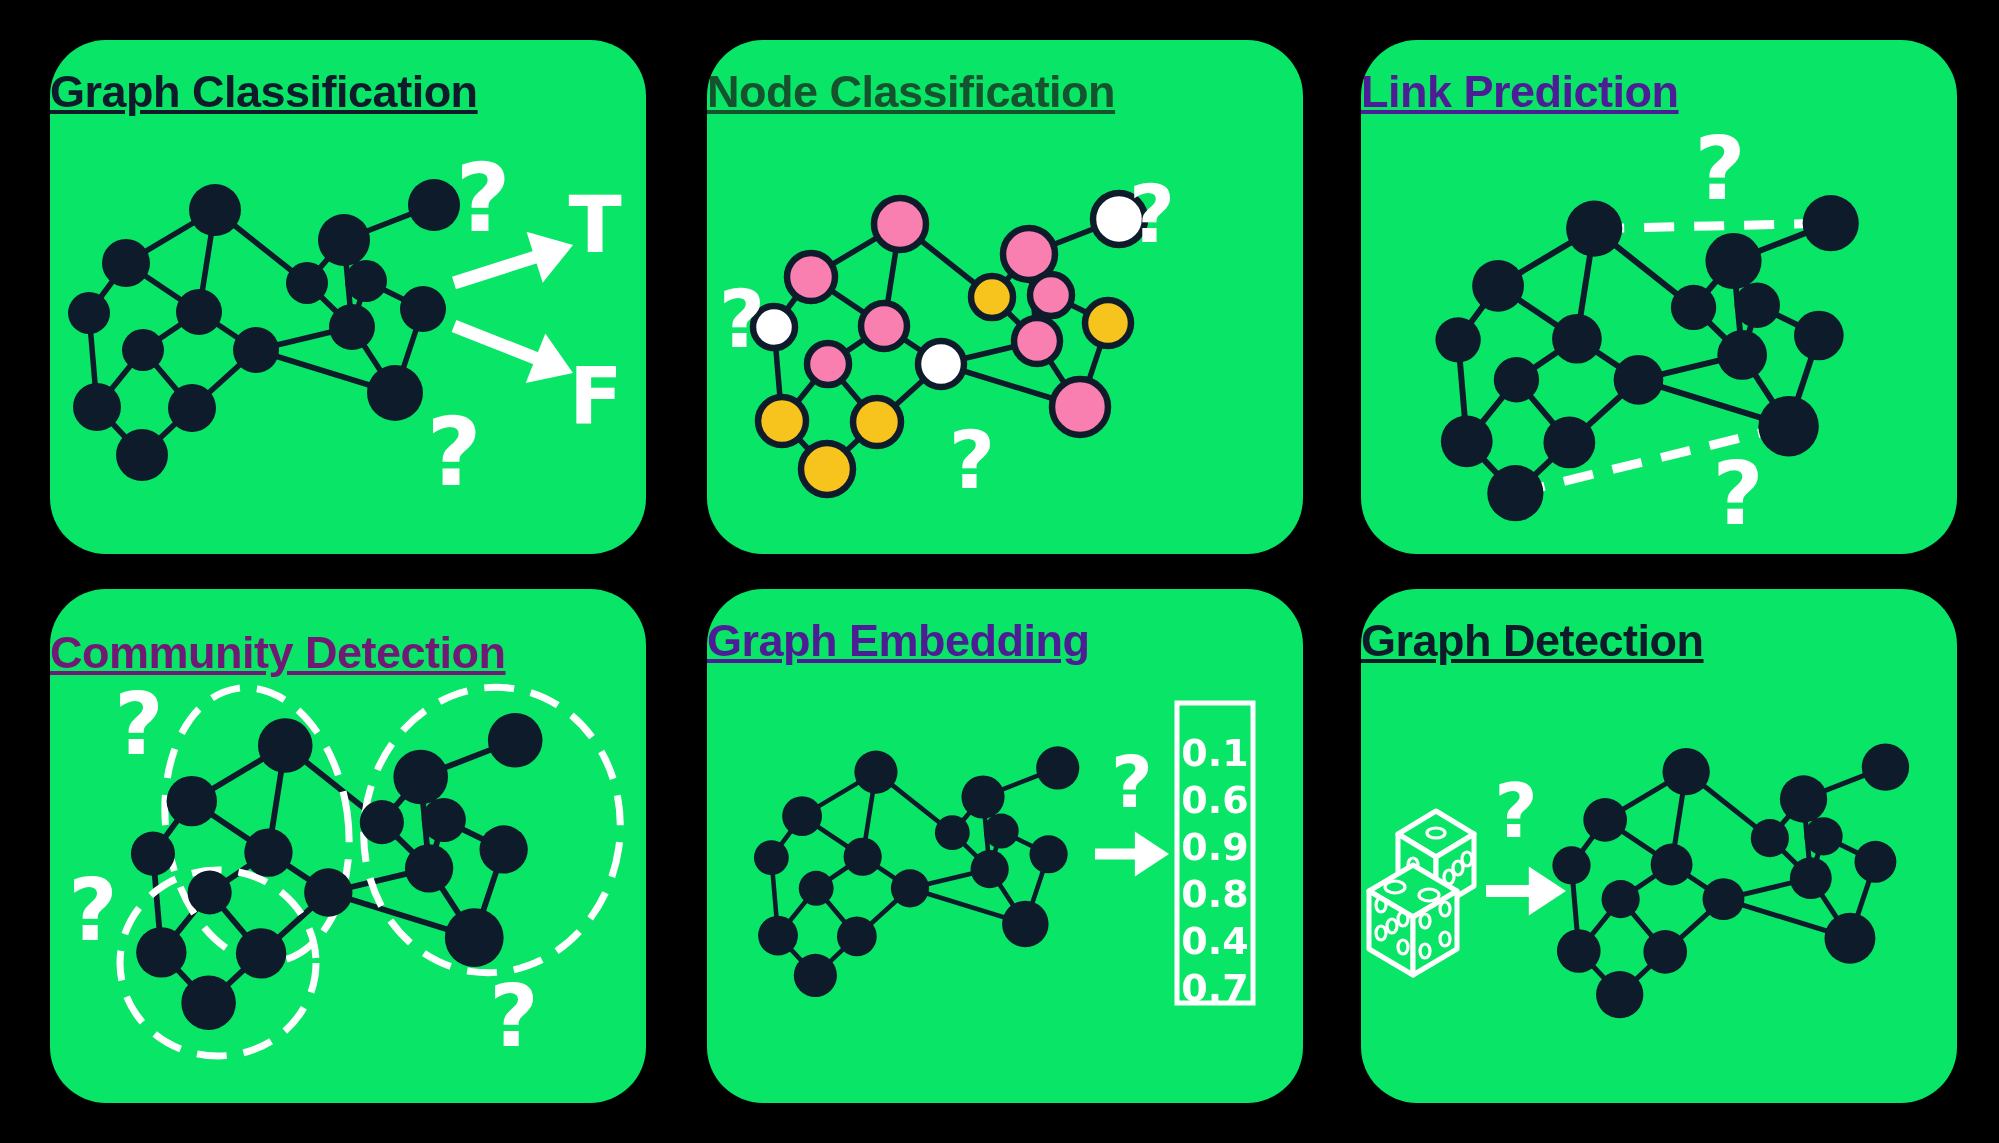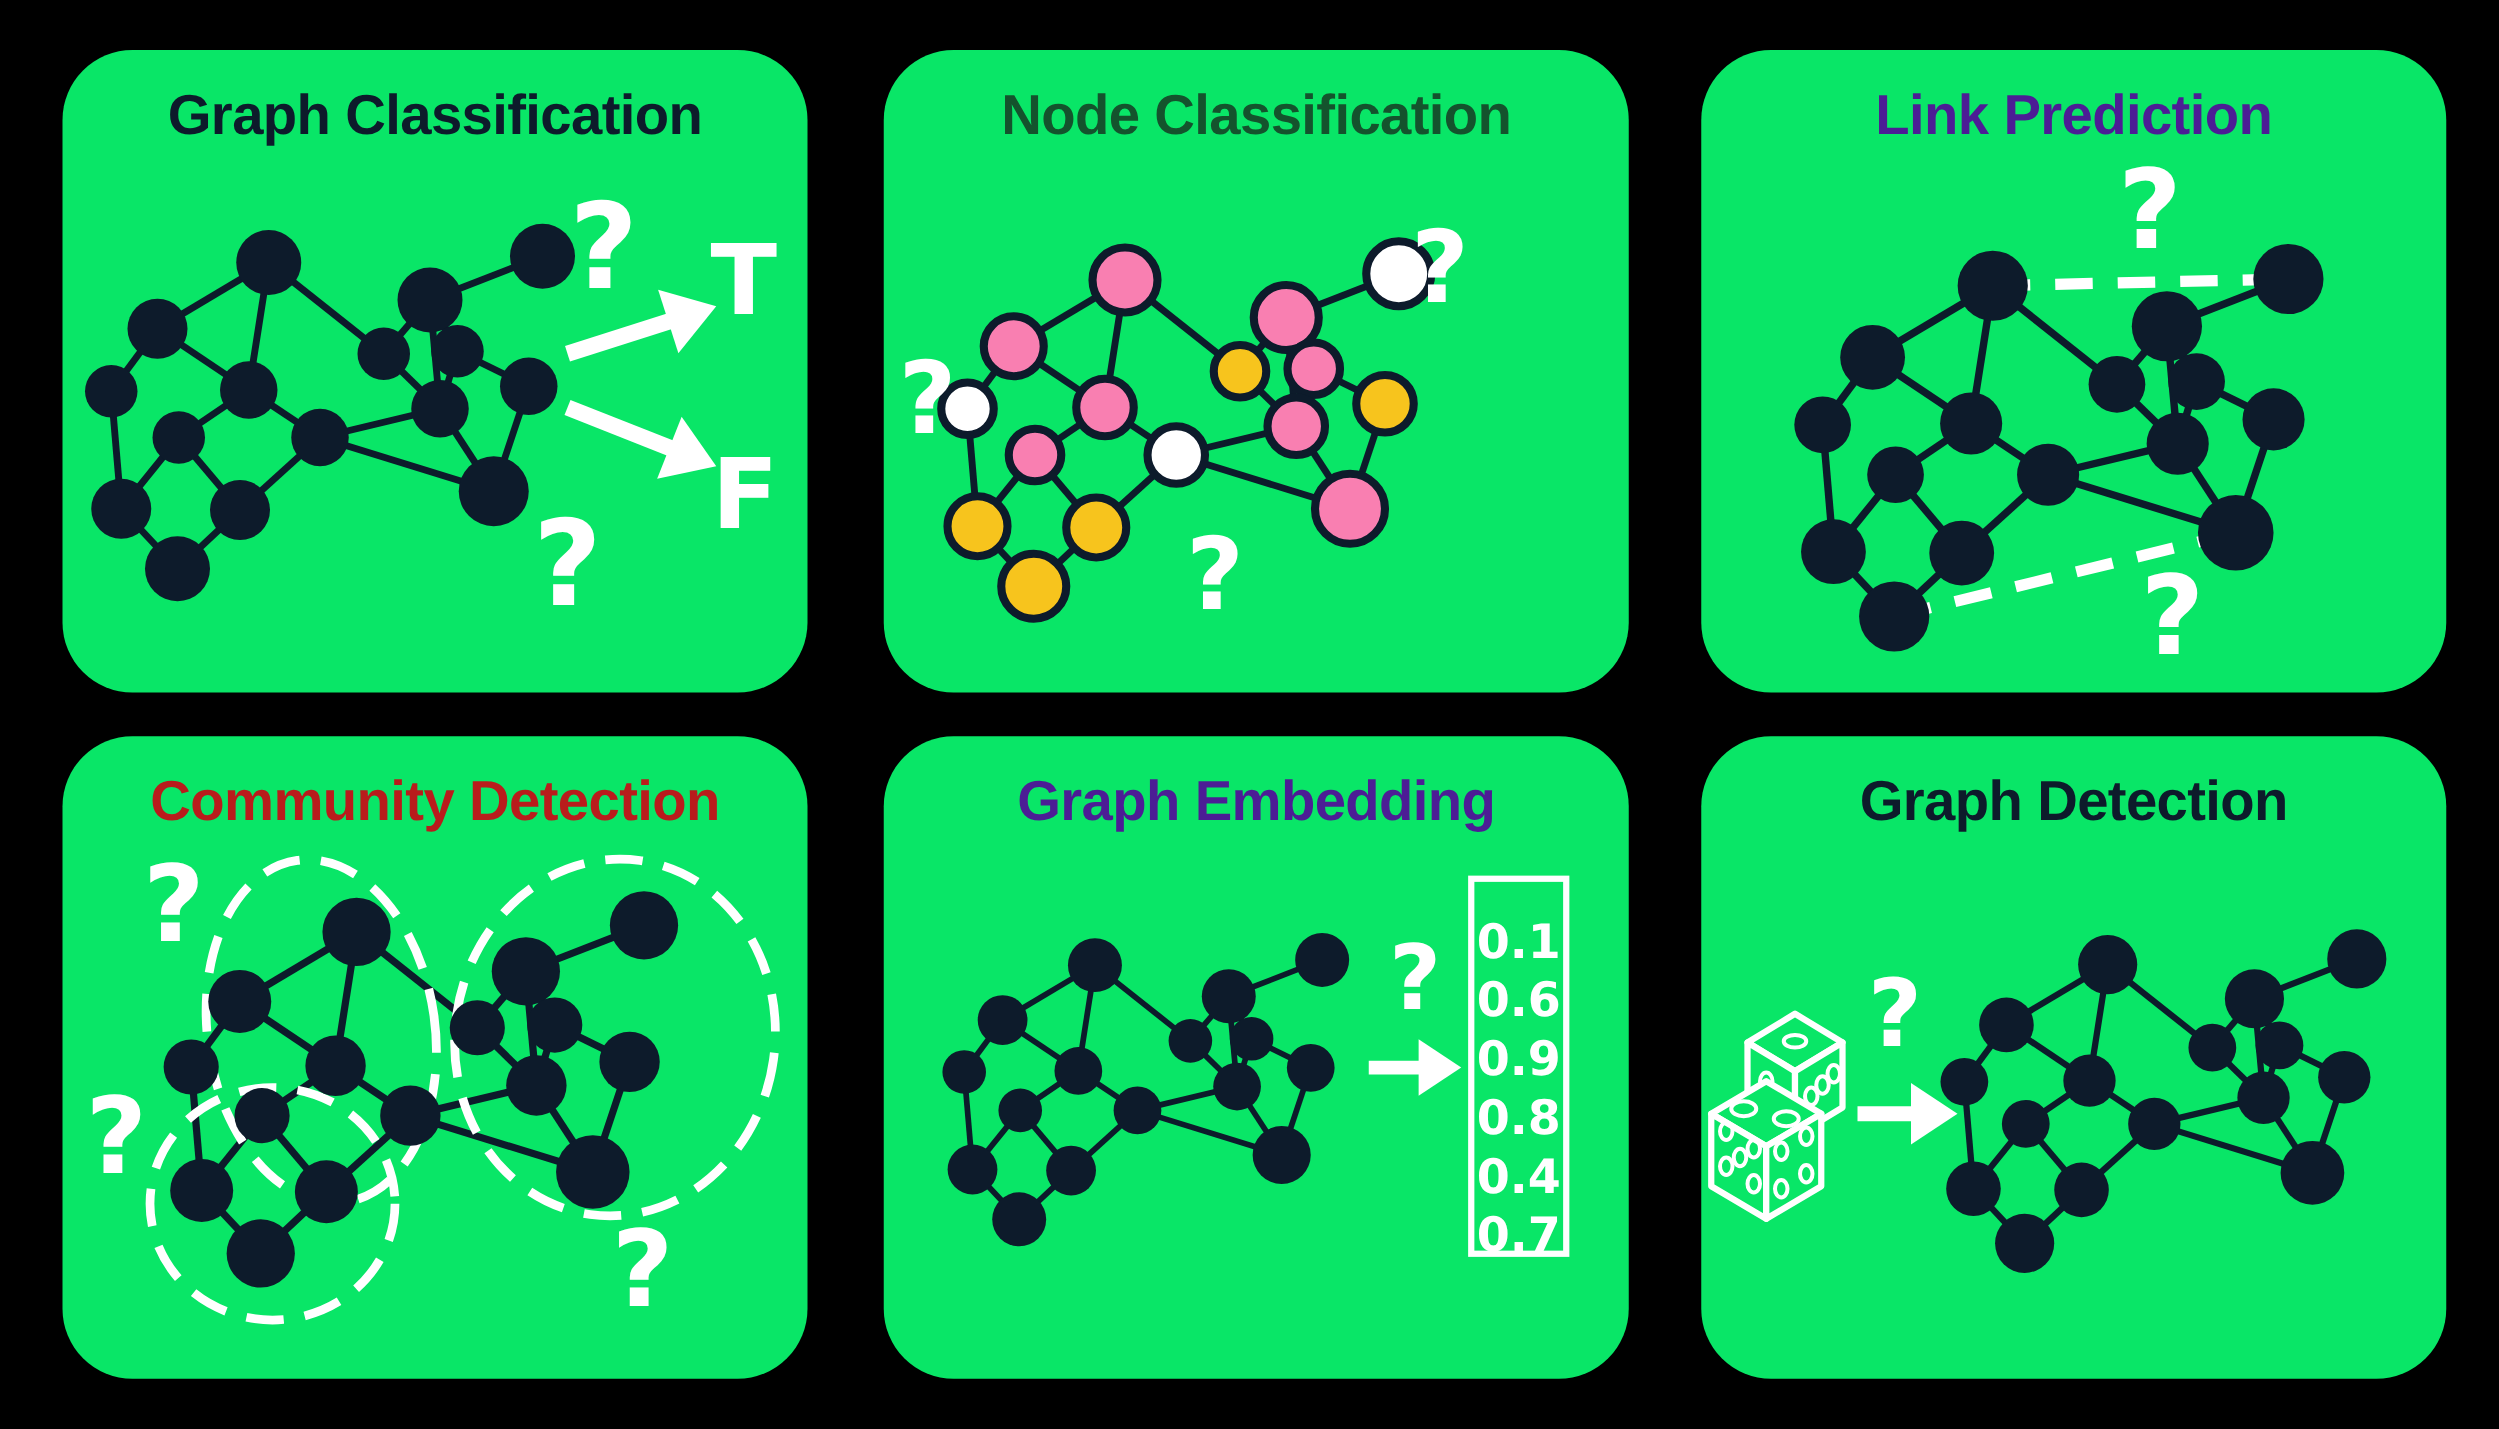--- a/index.html
+++ b/index.html
@@ -1,20 +1,20 @@
 <!DOCTYPE html>
 <html><head>
 <meta charset="utf-8">
 <style>
   html,body{margin:0;padding:0;background:#000;}
   .stage{position:relative;width:1999px;height:1143px;background:#000;overflow:hidden;
          font-family:"Liberation Sans",sans-serif;}
   .panel{position:absolute;width:596px;height:514px;background:#09e667;border-radius:56px;}
-  .panel-title{position:absolute;top:26px;left:0;right:0;margin:0;text-align:center;
-               font:700 45px/1.15 "Liberation Sans",sans-serif;letter-spacing:-0.5px;color:#0d1b2b;}
+  .panel-title{position:absolute;top:26px;left:0;right:0;margin:0;
+               font:700 45px/1.15 "Liberation Sans",sans-serif;letter-spacing:-0.5px;color:#0d1b2b;text-decoration:underline;}
   .panel-art{position:absolute;left:0;top:0;width:596px;height:514px;}
 </style>
 </head>
 <body>
 
 <div class="stage">
 
   <section class="panel" style="left: 50px; top: 40px; background: rgb(9, 230, 103);">
     <svg class="panel-art" viewBox="0 0 596 514">
         <g stroke="#0d1b2b" stroke-width="5.5">
@@ -230,21 +230,21 @@
           <circle cx="393.8" cy="231.05" r="22.05" fill="#0d1b2b"></circle>
           <circle cx="379.1" cy="279.35" r="24.150000000000002" fill="#0d1b2b"></circle>
           <circle cx="453.65000000000003" cy="260.45" r="24.150000000000002" fill="#0d1b2b"></circle>
           <circle cx="424.25" cy="348.65000000000003" r="29.400000000000002" fill="#0d1b2b"></circle>
           <circle cx="465.20000000000005" cy="151.25" r="27.3" fill="#0d1b2b"></circle>
         </g>
         <text x="89" y="135" fill="#ffffff" font-size="85" font-weight="700" font-family="&quot;DejaVu Sans&quot;, sans-serif" text-anchor="middle" dominant-baseline="central">?</text>
         <text x="43" y="321" fill="#ffffff" font-size="85" font-weight="700" font-family="&quot;DejaVu Sans&quot;, sans-serif" text-anchor="middle" dominant-baseline="central">?</text>
         <text x="464" y="427" fill="#ffffff" font-size="85" font-weight="700" font-family="&quot;DejaVu Sans&quot;, sans-serif" text-anchor="middle" dominant-baseline="central">?</text>
       </svg>
-    <h2 class="panel-title" style="color: #b91c1c;">Community Detection</h2>
+    <h2 class="panel-title" style="color: #701a75; margin-top: 12px;">Community Detection</h2>
   </section>
 
   <section class="panel" style="left: 707px; top: 589px; background: rgb(9, 230, 103);">
     <svg class="panel-art" viewBox="0 0 596 514">
         <g stroke="#0d1b2b" stroke-width="4.5649999999999995">
           <line x1="168.95" y1="183.1" x2="95.08" y2="227.09"></line>
           <line x1="168.95" y1="183.1" x2="155.67" y2="267.76"></line>
           <line x1="168.95" y1="183.1" x2="245.31" y2="243.69"></line>
           <line x1="95.08" y1="227.09" x2="64.37" y2="268.59"></line>
           <line x1="95.08" y1="227.09" x2="155.67" y2="267.76"></line>

